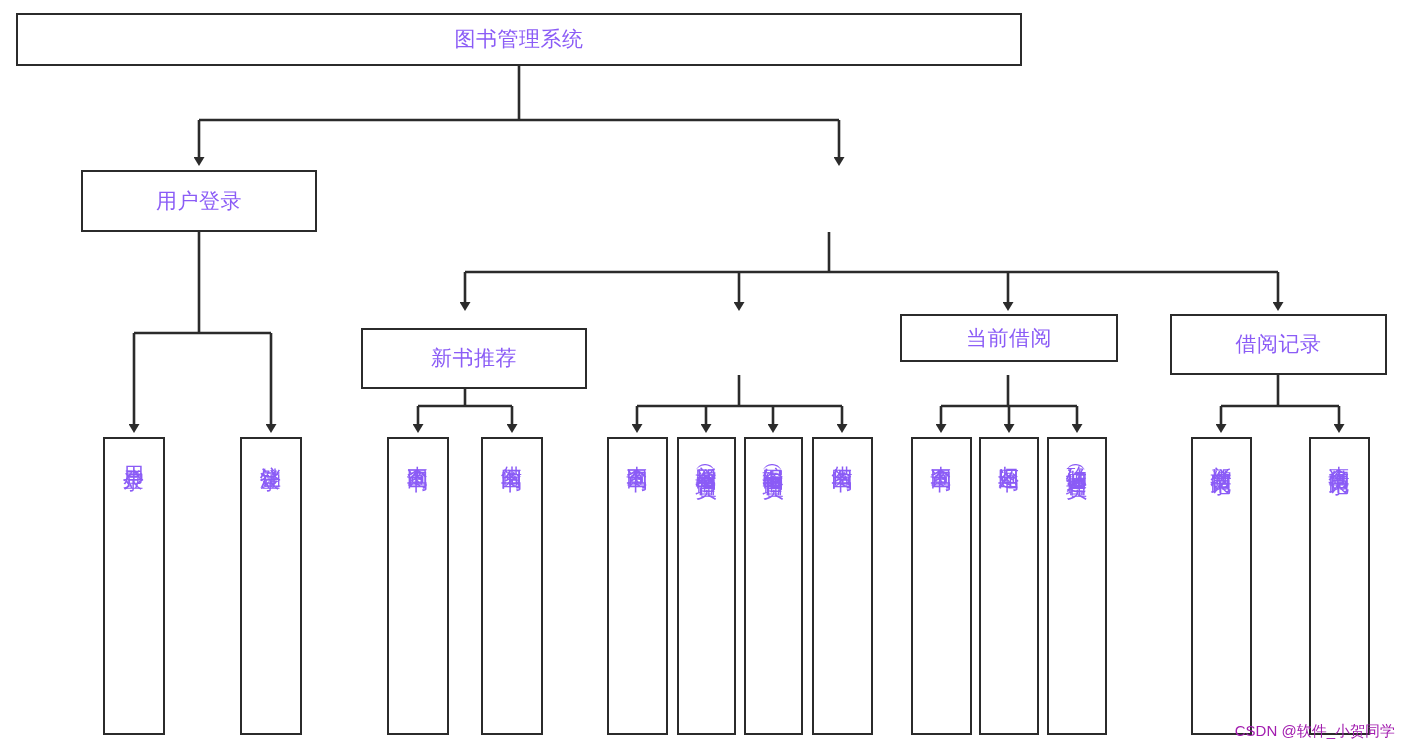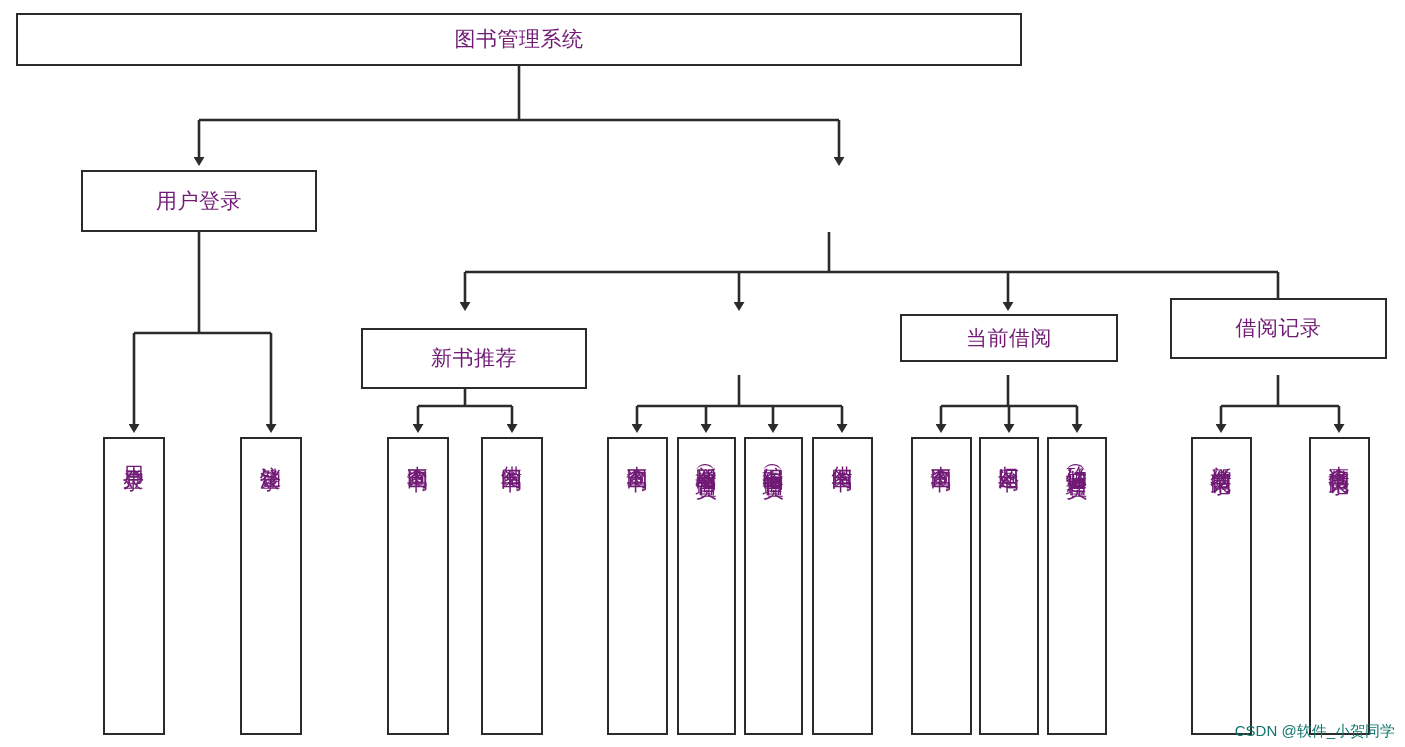--- a/index.html
+++ b/index.html
@@ -25,21 +25,21 @@
     height: 747px;
   }
   .node {
     position: absolute;
     box-sizing: border-box;
     background: #ffffff;
     border: 2px solid #2b2b2b;
     display: flex;
     align-items: center;
     justify-content: center;
-    color: #701a75;
+    color: #8b5cf6;
   }
   .node .label {
     display: block;
     text-align: center;
     line-height: 1.08;
     letter-spacing: 0.5px;
   }
   .node.horizontal .label {
     font-size: 21px;
   }
@@ -53,21 +53,21 @@
     font-size: 21px;
     letter-spacing: 2px;
     line-height: 1.0;
     white-space: nowrap;
   }
   #watermark {
     position: absolute;
     right: 10px;
     bottom: 6px;
     font-size: 15px;
-    color: #0f766e;
+    color: #a21caf;
     white-space: nowrap;
     user-select: none;
   }
 </style>
 </head>
 <body>
 
 <div id="canvas">
 
   <svg class="wires" viewBox="0 0 1405 747" xmlns="http://www.w3.org/2000/svg">
@@ -127,21 +127,21 @@
   <div class="node horizontal" style="left:81px; top:170px; width:236px; height:62px;">
     <span class="label">用户登录</span>
   </div>
 
   <div class="node horizontal" style="left:361px; top:328px; width:226px; height:61px;">
     <span class="label">新书推荐</span>
   </div>
   <div class="node horizontal" style="left:900px; top:314px; width:218px; height:48px;">
     <span class="label">当前借阅</span>
   </div>
-  <div class="node horizontal" style="left:1170px; top:298px; width:217px; height:61px;">
+  <div class="node horizontal" style="left:1170px; top:314px; width:217px; height:61px;">
     <span class="label">借阅记录</span>
   </div>
 
   <div class="node vertical" style="left:103px; top:437px; width:62px; height:298px;">
     <span class="label">用户登录</span>
   </div>
   <div class="node vertical" style="left:240px; top:437px; width:62px; height:298px;">
     <span class="label">注销登录</span>
   </div>
 

